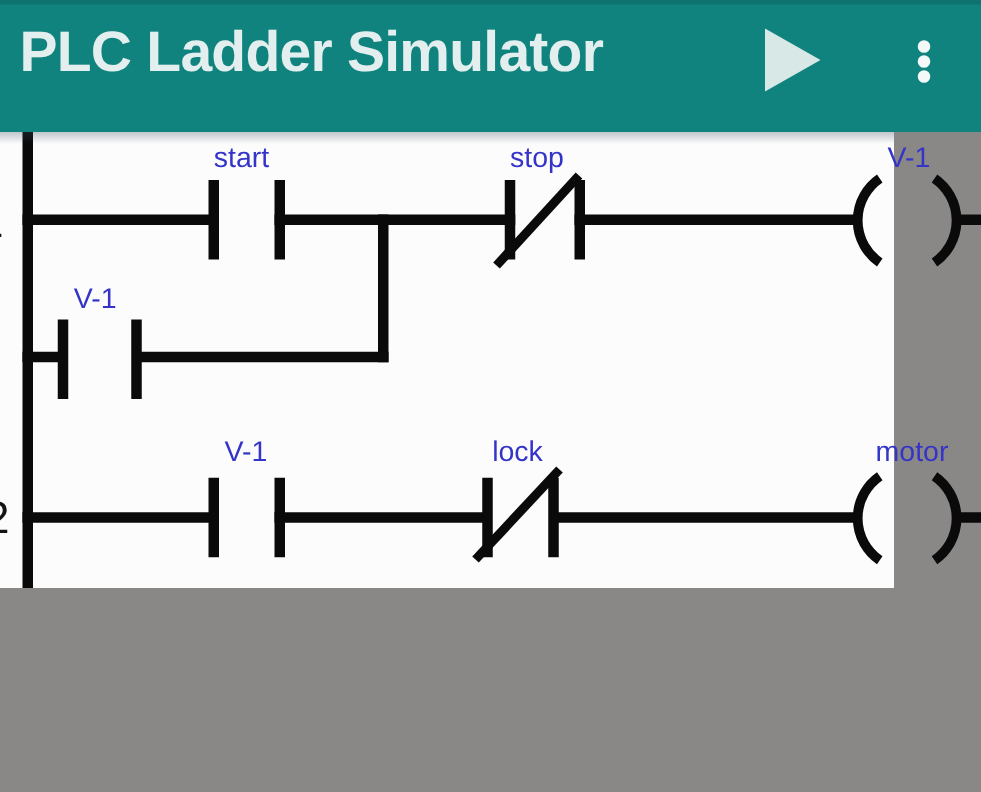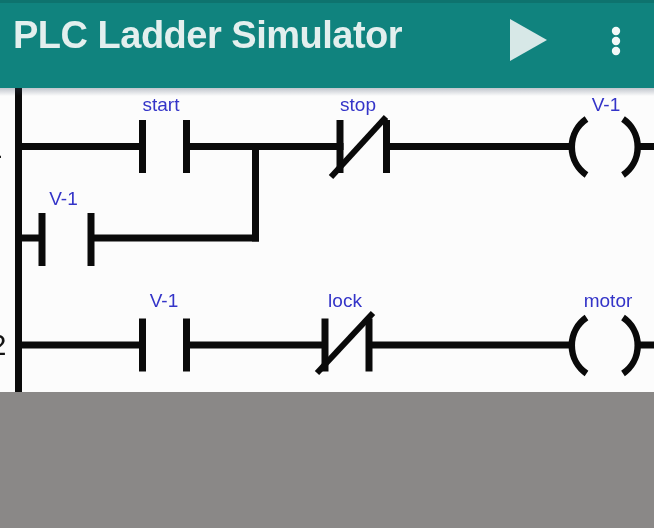--- a/index.html
+++ b/index.html
@@ -18,21 +18,21 @@
   }
   .appbar-title{
     position:absolute;left:13px;top:14px;
     font-size:38px;font-weight:700;letter-spacing:-0.5px;
     color:#E3EFEE;white-space:nowrap;
   }
   .play-btn{position:absolute;left:506px;top:17px;width:44px;height:46px;cursor:pointer;}
   .menu-btn{position:absolute;left:602px;top:22px;width:28px;height:38px;cursor:pointer;}
   
   .canvas{
-    position:absolute;left:0;top:88px;width:654px;height:304px;
+    position:absolute;left:0;top:88px;width:596px;height:304px;
     background:#FCFCFC;z-index:2;
   }
   .canvas::before{
     content:"";position:absolute;left:0;top:0;width:100%;height:8px;
     background:linear-gradient(to bottom,rgba(55,70,95,0.30),rgba(55,70,95,0));
     pointer-events:none;z-index:5;
   }
   .ladder-svg{position:absolute;left:0;top:0;}
   .ladder-svg .wire{stroke:#0A0A0A;stroke-width:7;fill:none;}
   .ladder-svg .bar{stroke:#0A0A0A;stroke-width:7;fill:none;}

